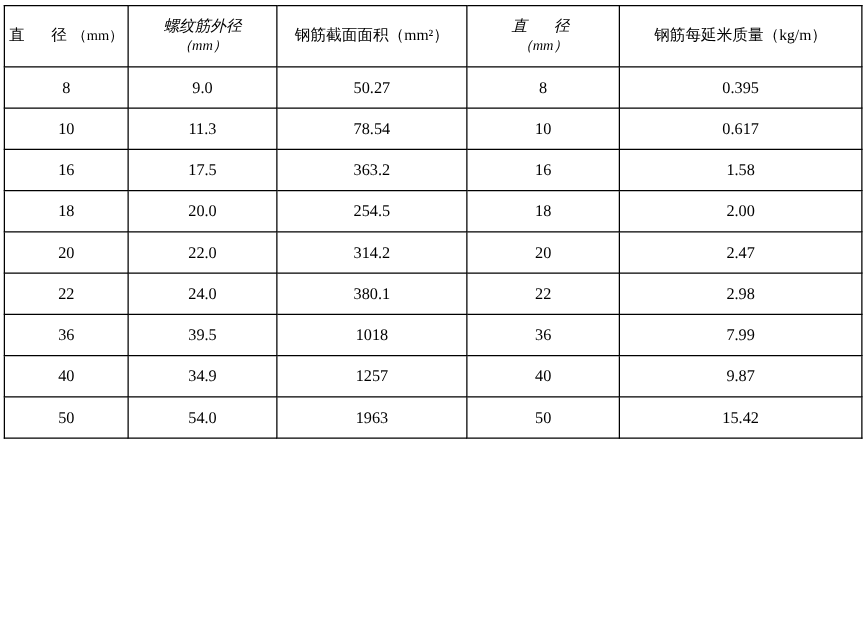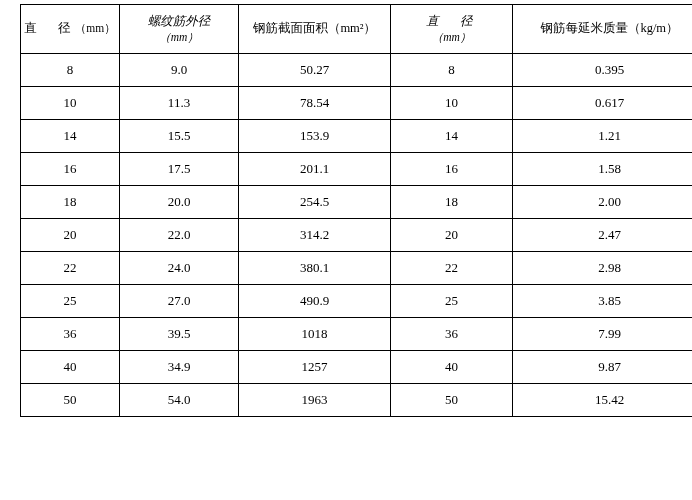--- a/index.html
+++ b/index.html
@@ -11,21 +11,21 @@
     width: 692px;
     height: 500px;
     font-family: "Liberation Serif", "DejaVu Serif", serif;
     color: #000000;
     overflow: hidden;
   }
   .sheet {
     width: 692px;
     height: 500px;
     box-sizing: border-box;
-    padding: 4px 3px 3px 20px;
+    padding: 4px 3px 3px 3px;
     background: #fff;
   }
   table.rebar {
     border-collapse: collapse;
     width: 686px;
     table-layout: fixed;
     background: #fff;
   }
   table.rebar col.c0 { width: 99px; }
   table.rebar col.c1 { width: 119px; }
@@ -96,30 +96,23 @@
           <td>0.395</td>
         </tr>
         <tr>
           <td>10</td>
           <td>11.3</td>
           <td>78.54</td>
           <td>10</td>
           <td>0.617</td>
         </tr>
         <tr>
-          <td>14</td>
-          <td>15.5</td>
-          <td>153.9</td>
-          <td>14</td>
-          <td>1.21</td>
-        </tr>
-        <tr>
           <td>16</td>
           <td>17.5</td>
-          <td>201.1</td>
+          <td>363.2</td>
           <td>16</td>
           <td>1.58</td>
         </tr>
         <tr>
           <td>18</td>
           <td>20.0</td>
           <td>254.5</td>
           <td>18</td>
           <td>2.00</td>
         </tr>
@@ -129,27 +122,20 @@
           <td>314.2</td>
           <td>20</td>
           <td>2.47</td>
         </tr>
         <tr>
           <td>22</td>
           <td>24.0</td>
           <td>380.1</td>
           <td>22</td>
           <td>2.98</td>
-        </tr>
-        <tr>
-          <td>25</td>
-          <td>27.0</td>
-          <td>490.9</td>
-          <td>25</td>
-          <td>3.85</td>
         </tr>
         <tr>
           <td>36</td>
           <td>39.5</td>
           <td>1018</td>
           <td>36</td>
           <td>7.99</td>
         </tr>
         <tr>
           <td>40</td>

